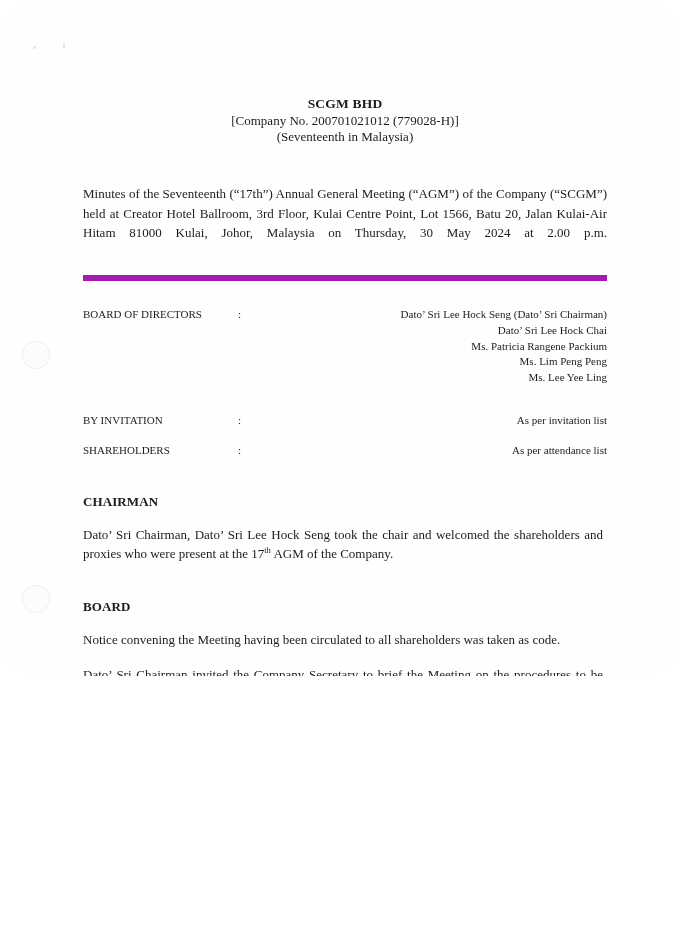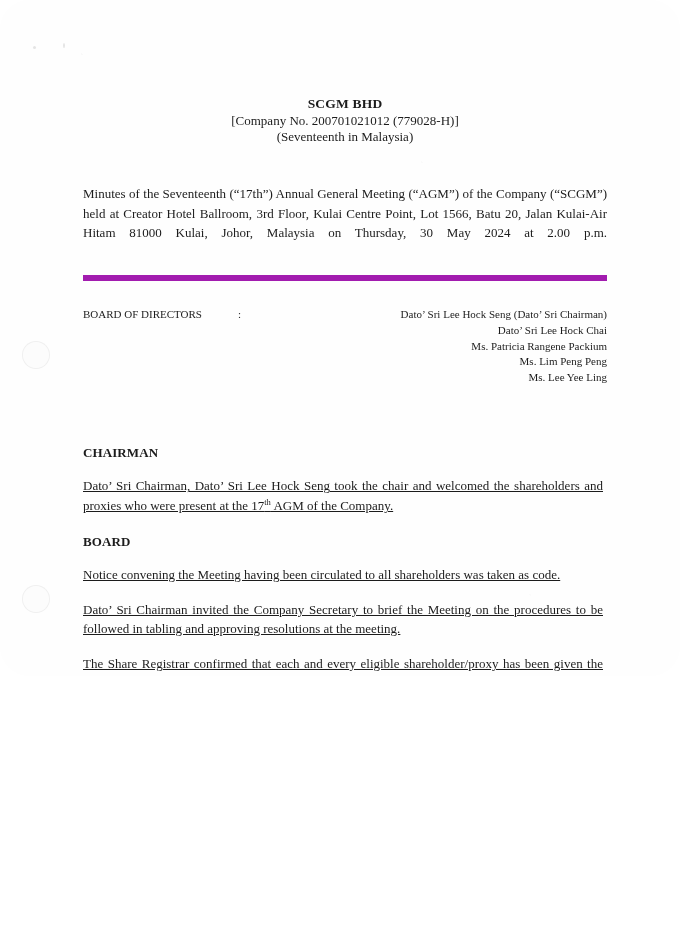--- a/index.html
+++ b/index.html
@@ -115,31 +115,30 @@
     width: 25px;
   }
   .attendance-values { width: 344px; text-align: right; }
   .attendance-row-gap td { height: 14px; }
   .value-line { display: block; }
 
   
   .section-heading {
     font-weight: bold;
     font-size: 13px;
-    margin-top: 18px;
+    margin-top: 35px;
     margin-bottom: 0;
     letter-spacing: 0.1px;
   }
   .body-paragraph {
     font-size: 13px;
     line-height: 1.52;
     text-align: justify;
     text-justify: inter-word;
     margin: 15px 4px 0 0;
-    text-decoration: underline;
   }
   sup {
     font-size: 8.5px;
     vertical-align: super;
     line-height: 0;
   }
 
   
   #footer {
     position: absolute;
@@ -191,22 +190,36 @@
               <span class="value-line">Ms. Lim Peng Peng</span>
               <span class="value-line">Ms. Lee Yee Ling</span>
             </td>
           </tr>
           <tr class="attendance-row-gap">
             <td colspan="3"></td>
           </tr>
           <tr class="attendance-row-gap">
             <td colspan="3"></td>
           </tr>
+          <tr>
+            <td class="attendance-label">BY INVITATION</td>
+            <td class="attendance-colon">:</td>
+            <td class="attendance-values">
+              <span class="value-line">As per invitation list</span>
+            </td>
+          </tr>
           <tr class="attendance-row-gap">
             <td colspan="3"></td>
+          </tr>
+          <tr>
+            <td class="attendance-label">SHAREHOLDERS</td>
+            <td class="attendance-colon">:</td>
+            <td class="attendance-values">
+              <span class="value-line">As per attendance list</span>
+            </td>
           </tr>
         </tbody>
     </table>
 
     <div id="sections-container">
         <div class="section-heading">CHAIRMAN</div>
         <p class="body-paragraph">Dato’ Sri Chairman, Dato’ Sri Lee Hock Seng took the chair and welcomed the shareholders and proxies who were present at the 17<sup>th</sup> AGM of the Company.</p>
         <div class="section-heading">BOARD</div>
         <p class="body-paragraph">Notice convening the Meeting having been circulated to all shareholders was taken as code.</p>
         <p class="body-paragraph">Dato’ Sri Chairman invited the Company Secretary to brief the Meeting on the procedures to be followed in tabling and approving resolutions at the meeting.</p>

